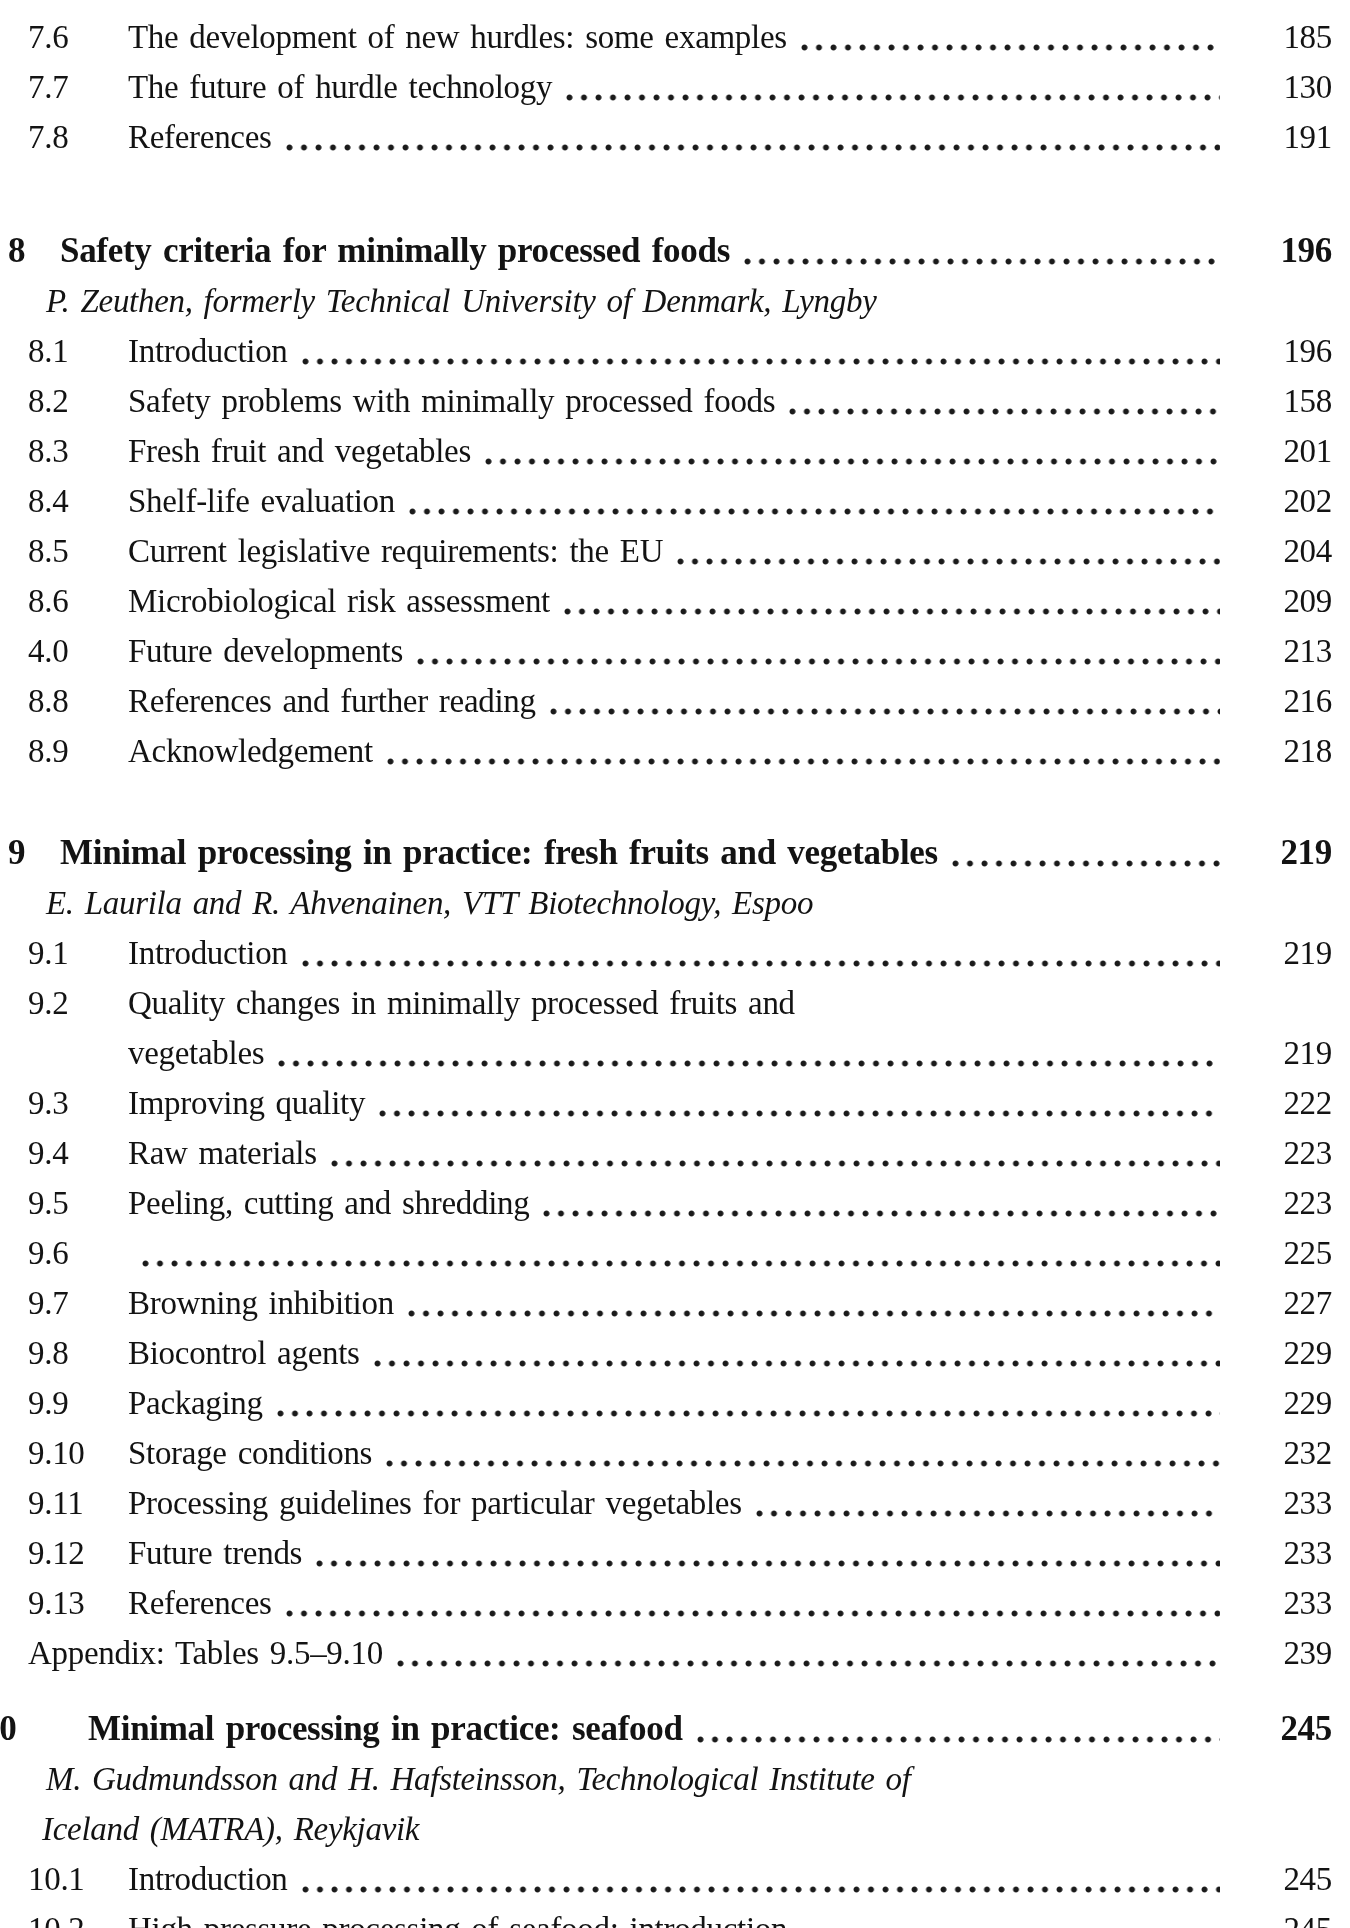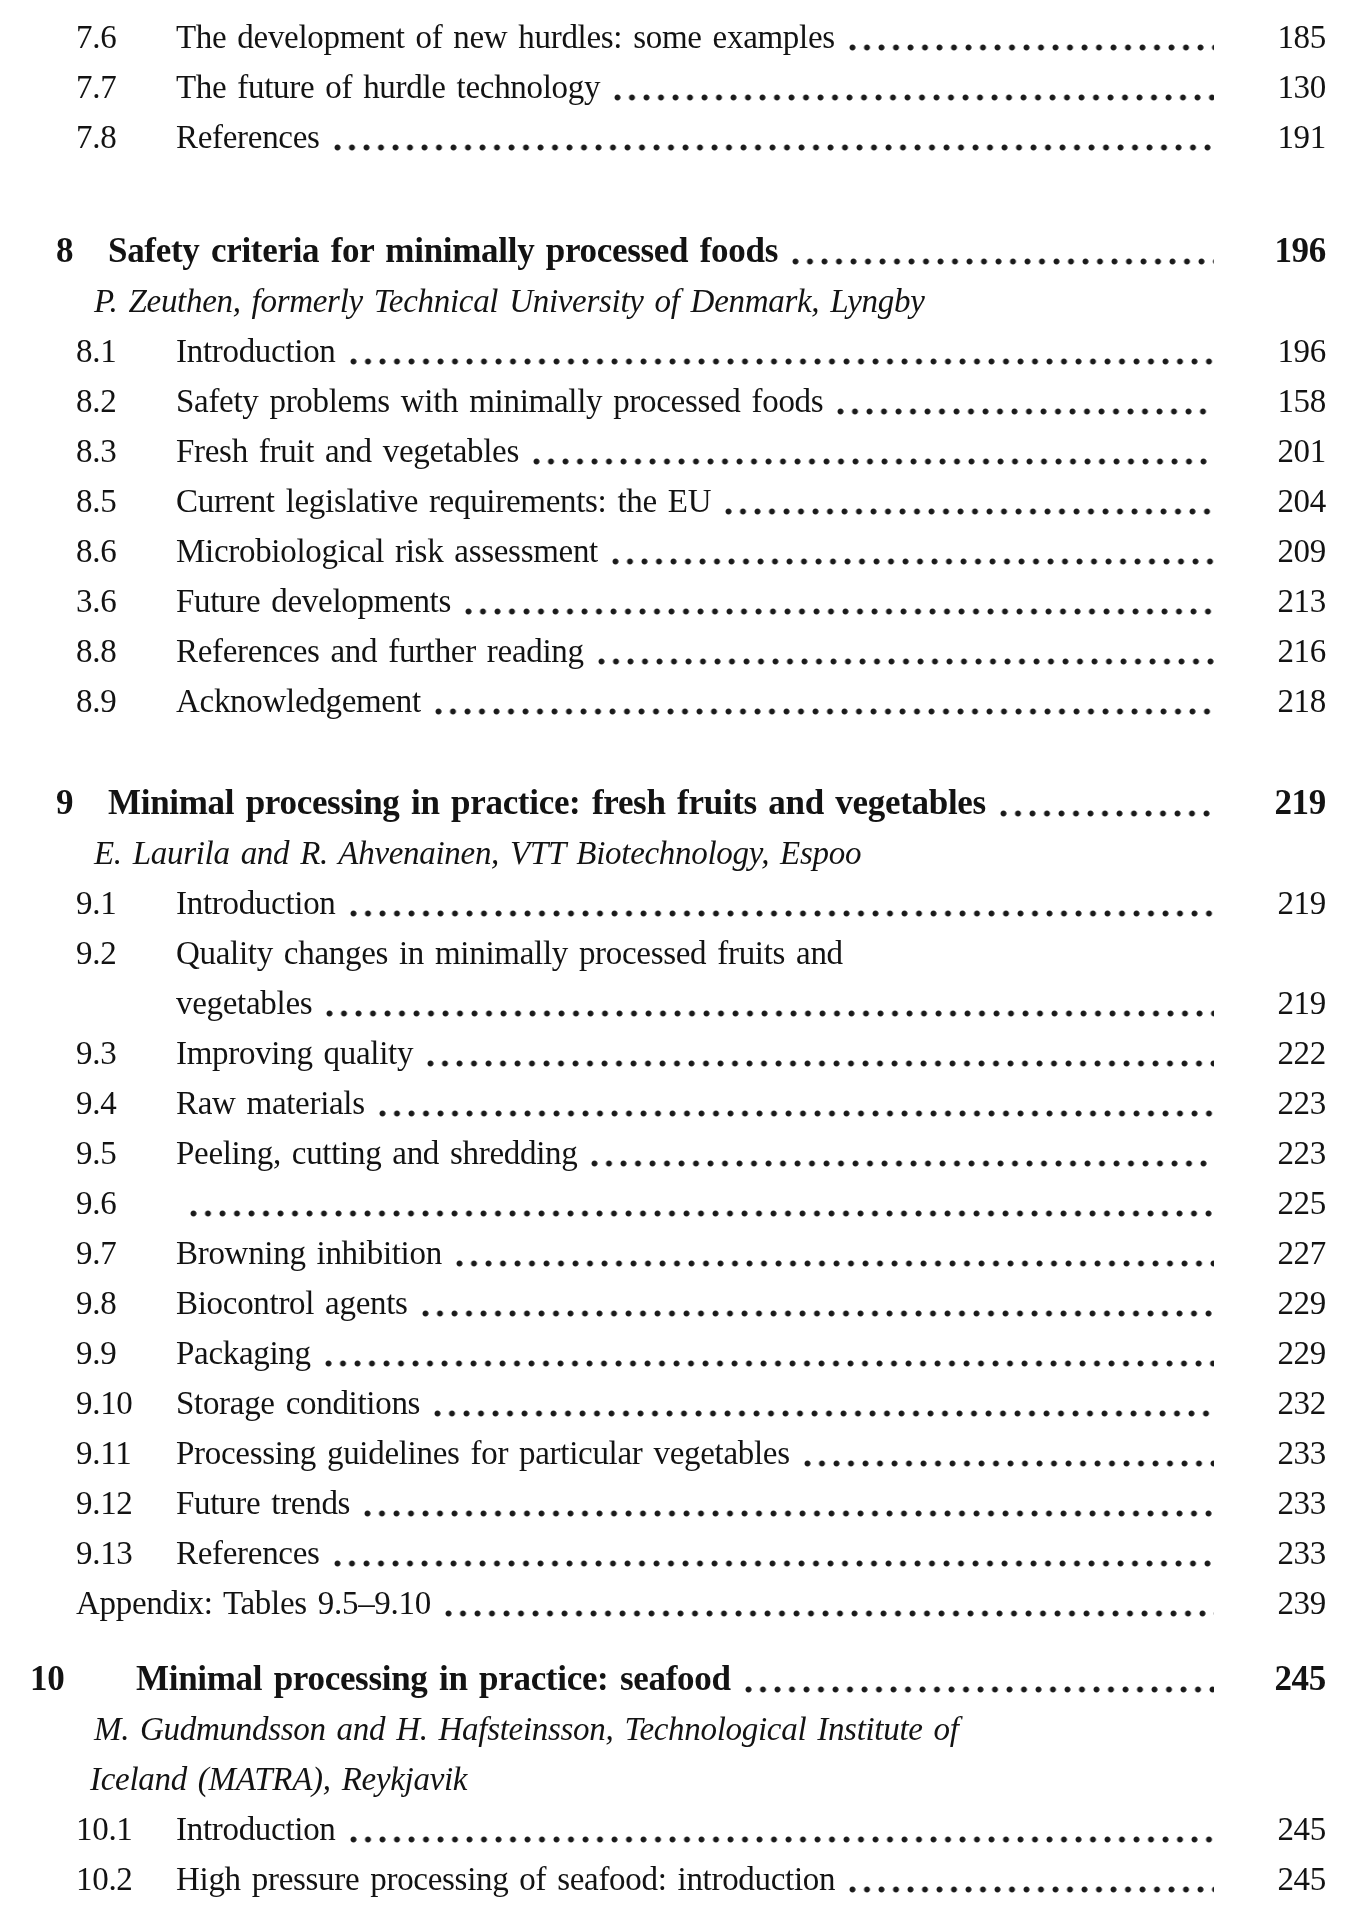--- a/index.html
+++ b/index.html
@@ -15,23 +15,22 @@
     letter-spacing: -0.3px;
     word-spacing: 3px;
     padding-top: 12px;
     box-sizing: border-box;
   }
   .row {
     display: flex;
     align-items: center;
     height: 50px;
     line-height: 50px;
-    padding-right: 24px;
+    padding-right: 18px;
     white-space: nowrap;
-    margin-left: 48px;
   }
   .row > span { display: block; }
   
   .entry { padding-left: 28px; }
   .entry .num { width: 100px; flex: none; }
   .entry .title { flex: none; font-family: Liberation Serif, serif; }
   
   .cont { padding-left: 128px; }
   
   .chapter { padding-left: 8px; font-weight: bold; font-size: 35px; }
@@ -111,33 +110,39 @@
     <span class="dots"></span>
     <span class="page-number">158</span>
   </div>
   <div class="row entry">
     <span class="num">8.3</span>
     <span class="title">Fresh fruit and vegetables</span>
     <span class="dots"></span>
     <span class="page-number">201</span>
   </div>
   <div class="row entry">
+    <span class="num">8.4</span>
+    <span class="title">Shelf-life evaluation</span>
+    <span class="dots"></span>
+    <span class="page-number">202</span>
+  </div>
+  <div class="row entry">
     <span class="num">8.5</span>
     <span class="title">Current legislative requirements: the EU</span>
     <span class="dots"></span>
     <span class="page-number">204</span>
   </div>
   <div class="row entry">
     <span class="num">8.6</span>
     <span class="title">Microbiological risk assessment</span>
     <span class="dots"></span>
     <span class="page-number">209</span>
   </div>
   <div class="row entry">
-    <span class="num">3.6</span>
+    <span class="num">4.0</span>
     <span class="title">Future developments</span>
     <span class="dots"></span>
     <span class="page-number">213</span>
   </div>
   <div class="row entry">
     <span class="num">8.8</span>
     <span class="title">References and further reading</span>
     <span class="dots"></span>
     <span class="page-number">216</span>
   </div>

